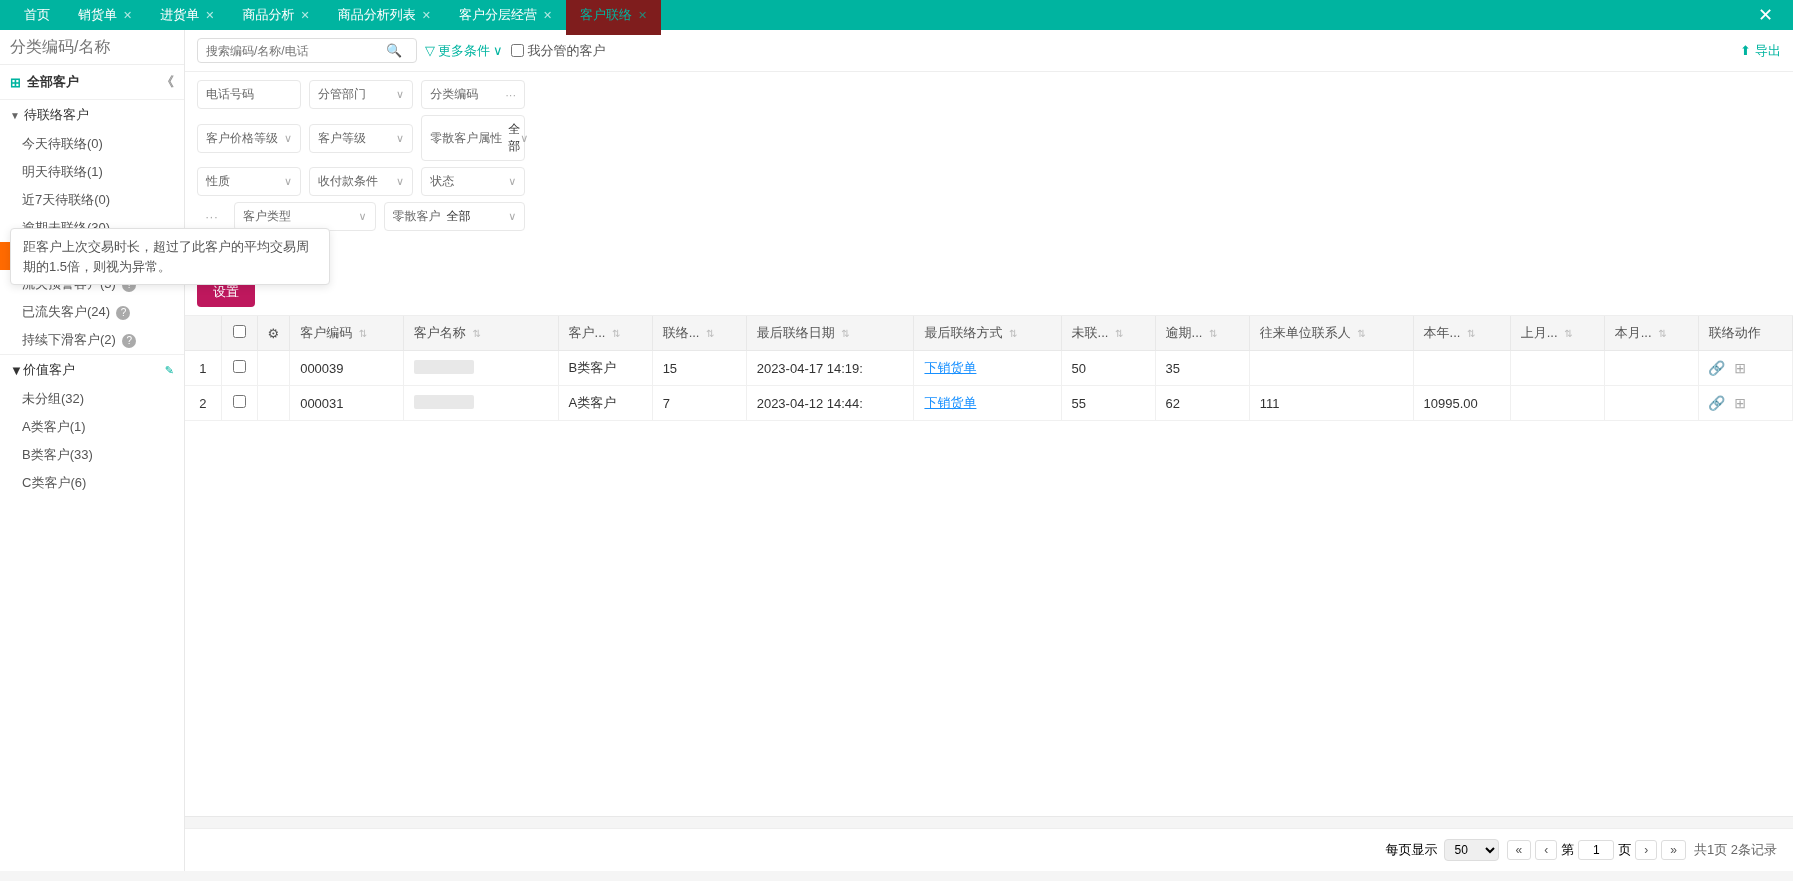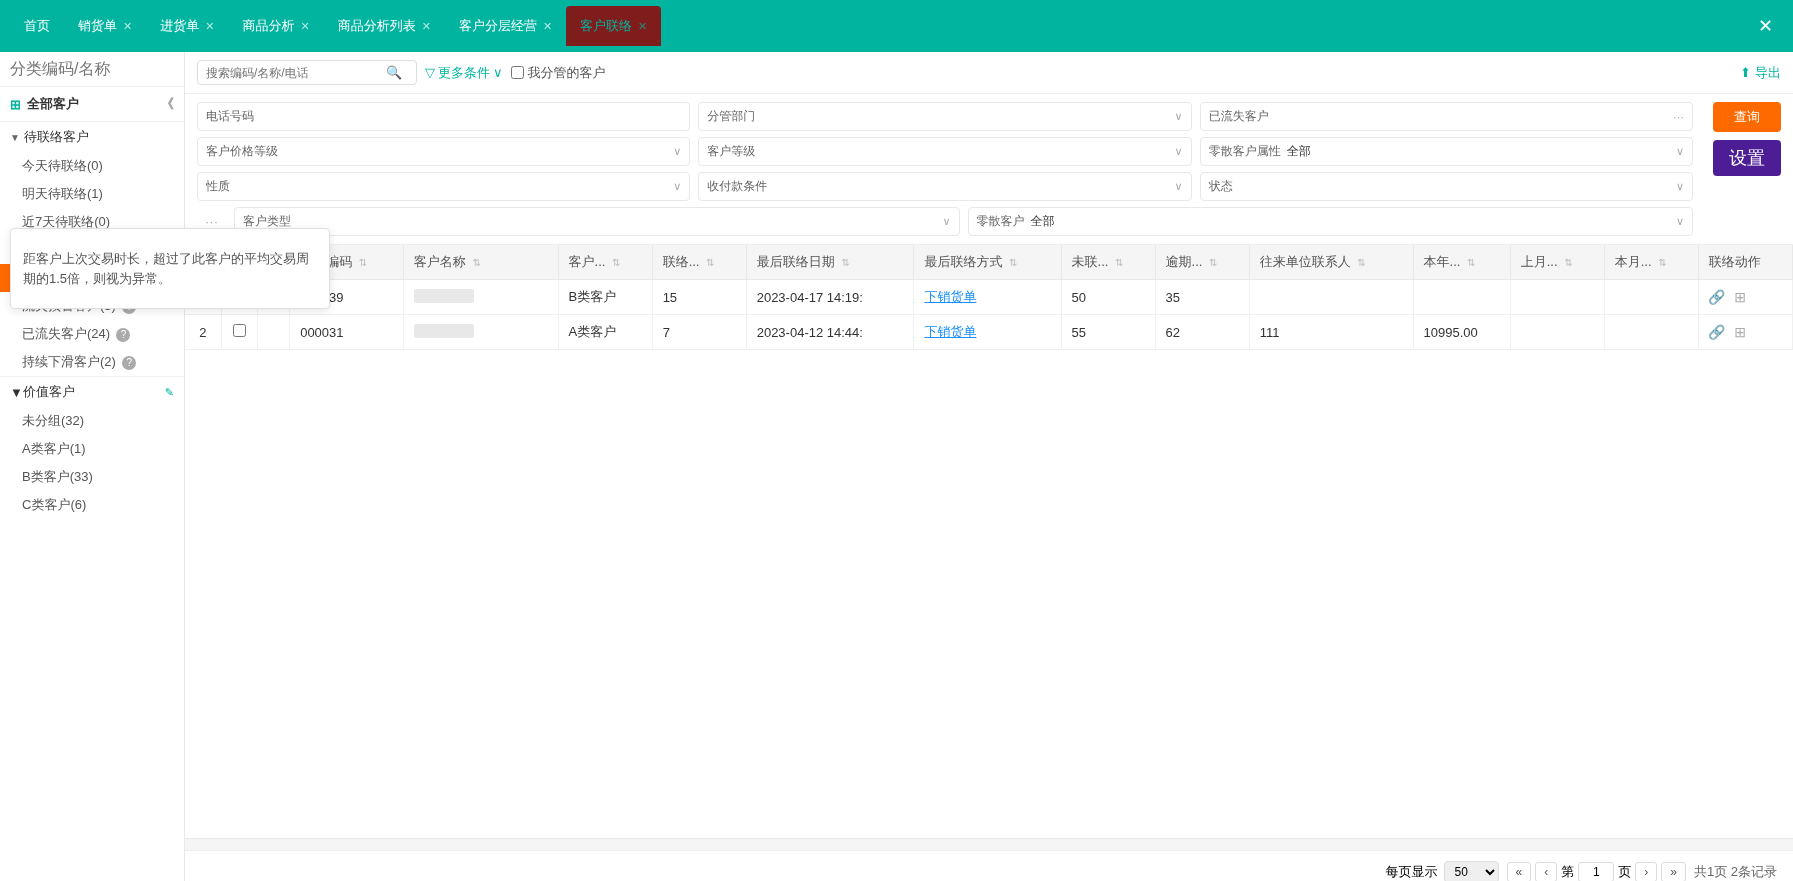--- a/index.html
+++ b/index.html
@@ -1,20 +1,20 @@
 <!DOCTYPE html>
 <html><head>
   <meta charset="utf-8">
   <style>
     * { box-sizing: border-box; margin: 0; padding: 0; font-family: "Microsoft YaHei", "PingFang SC", sans-serif; font-size: 13px; }
     body { background: #f5f5f5; overflow: hidden; width: 1793px; height: 881px; }
 
     
     .top-nav {
-      display: flex; align-items: center; background: #00b4a0; height: 52px; padding: 0 10px;
+      display: flex; align-items: center; background: #00b4a0; height: 30px; padding: 0 10px;
       position: relative;
     }
     .top-nav .nav-item {
       color: #fff; padding: 0 14px; height: 40px; display: flex; align-items: center;
       cursor: pointer; font-size: 13px; white-space: nowrap; position: relative;
     }
     .top-nav .nav-item.active {
       background: #7f1d1d; color: #00b4a0; border-radius: 4px 4px 0 0;
     }
     .top-nav .nav-item .close-x {
@@ -119,29 +119,29 @@
     }
     .filter-field .dropdown-icon {
       color: #aaa; font-size: 11px; margin-left: auto;
     }
 
     .query-btn {
       background: #ff6a00; color: #fff; border: none; border-radius: 4px;
       padding: 6px 16px; cursor: pointer; font-size: 13px; white-space: nowrap;
     }
     .settings-btn {
-      background: #4c1d95; color: #fff; border: none; border-radius: 4px;
-      padding: 6px 16px; cursor: pointer; font-size: 18px; white-space: nowrap; margin-top: 4px;
+      background: #be185d; color: #fff; border: none; border-radius: 4px;
+      padding: 6px 16px; cursor: pointer; font-size: 13px; white-space: nowrap; margin-top: 4px;
     }
     .filter-btns { display: flex; flex-direction: column; gap: 4px; }
 
     
     .tooltip-box {
       position: absolute; left: 10px; top: 228px; background: #fff;
-      border: 1px solid #e0e0e0; border-radius: 4px; padding: 20px 12px;
+      border: 1px solid #e0e0e0; border-radius: 4px; padding: 8px 12px;
       font-size: 12px; color: #555; box-shadow: 0 2px 8px rgba(0,0,0,0.1);
       z-index: 100; max-width: 320px; line-height: 1.5;
     }
 
     
     .table-container {
       flex: 1; overflow: auto; background: #fff; margin: 0; position: relative;
     }
     table {
       width: 100%; border-collapse: collapse; font-size: 12px;
@@ -321,35 +321,35 @@
         <input type="checkbox" style="">
         <span>我分管的客户</span>
       </div>
       <div class="export-btn">
         <span>⬆</span>
         <span>导出</span>
       </div>
     </div>
 
     <div class="extended-filter">
-      <div style="display:flex;gap:20px;align-items:flex-start;">
+      <div style="display:flex;gap:8px;align-items:flex-start;flex-direction:column;">
         <div style="flex:1;">
 
           <div class="filter-row">
             <div class="filter-field">
               <label>电话号码</label>
               <div class="field-value"></div>
             </div>
             <div class="filter-field">
               <label>分管部门</label>
               <div class="field-value"></div>
               <span class="dropdown-icon">∨</span>
             </div>
             <div class="filter-field">
-              <label>已流失客户</label>
+              <label>分类编码</label>
               <div class="field-value"></div>
               <span style="color:#aaa;font-size:11px;">···</span>
             </div>
           </div>
 
           <div class="filter-row">
             <div class="filter-field">
               <label>客户价格等级</label>
               <div class="field-value"></div>
               <span class="dropdown-icon">∨</span>

